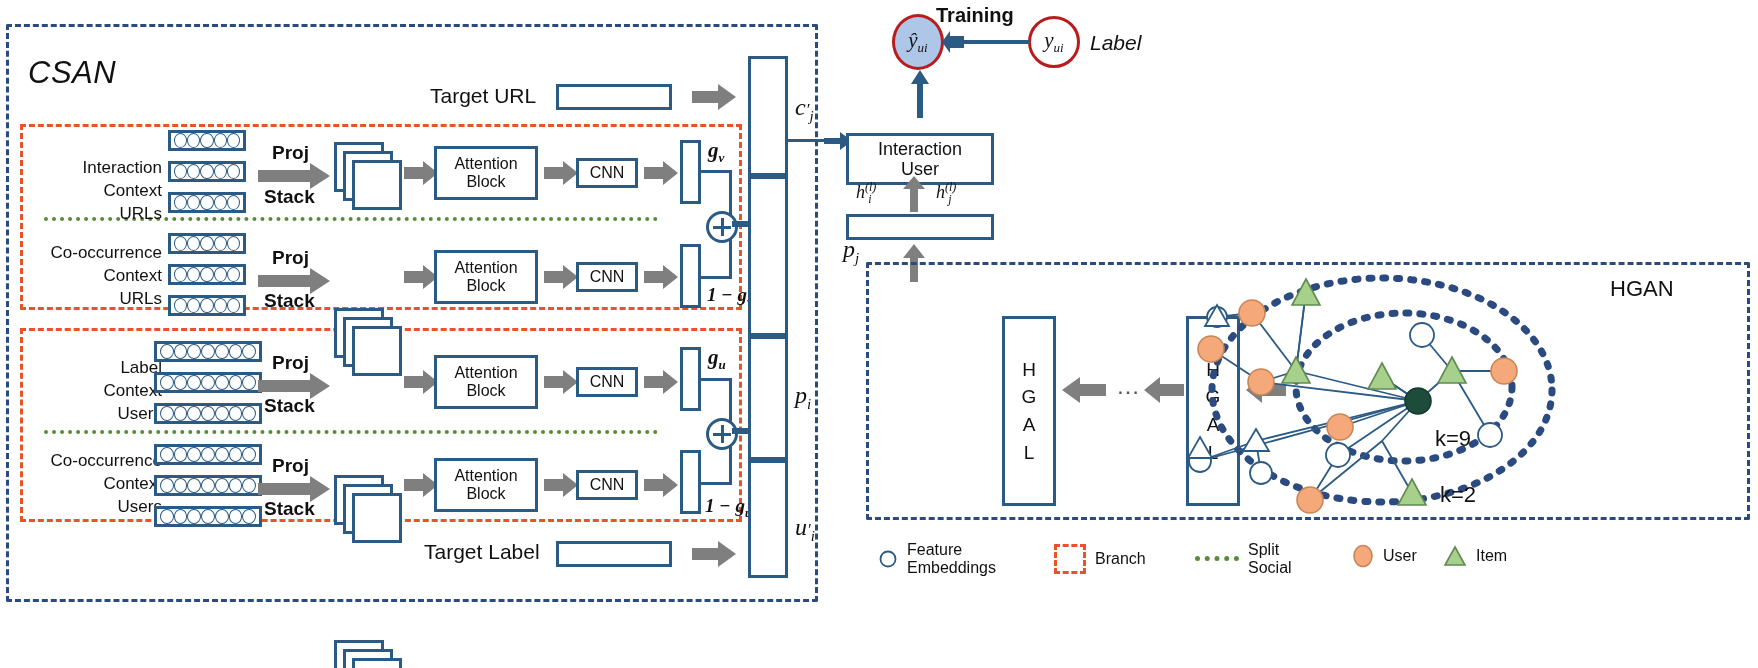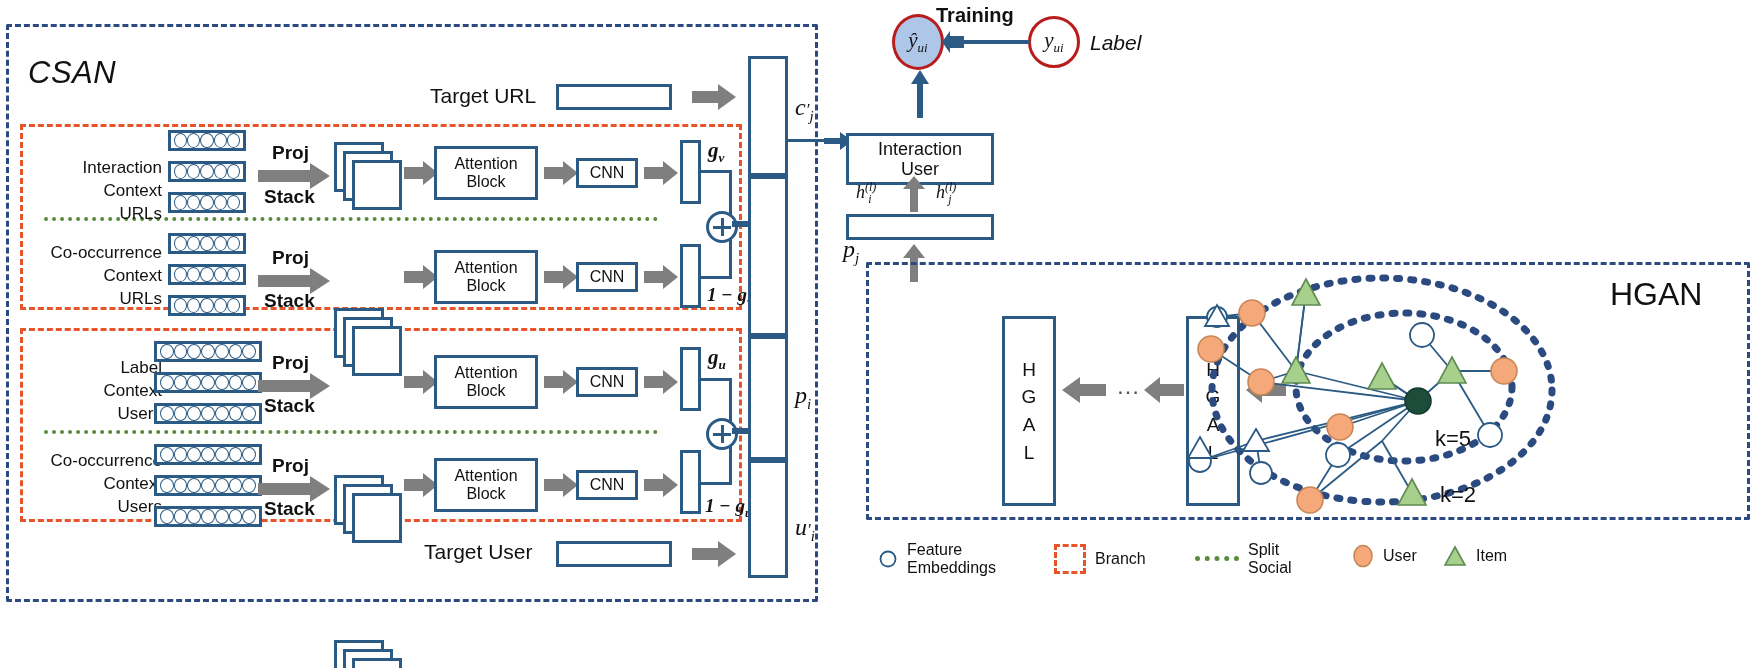--- a/index.html
+++ b/index.html
@@ -331,21 +331,21 @@
     <span>1 − g</span><sub style="font-size:12px;">u</sub>
   </div>
   <div class="abs ln" style="left:701px;top:482px;width:31px;height:3px;"></div>
   <div class="abs ln" style="left:729px;top:430px;width:3px;height:54px;"></div>
 
   <div class="oplus" style="left:706px;top:418px;width:26px;height:26px;"></div>
   <svg class="ga" style="left:732px;top:422px;" width="30" height="18" viewBox="0 0 30 18">
     <polygon points="0,6 18,6 18,0 30,9 18,18 18,12 0,12" fill="#2b5b84"></polygon>
   </svg>
 
-  <div class="abs txt" style="left:424px;top:540px;font-size:21px;">Target User</div>
+  <div class="abs txt" style="left:424px;top:540px;font-size:21px;">Target Label</div>
   <div class="abs bbox" style="left:556px;top:541px;width:116px;height:26px;"></div>
   <svg class="ga" style="left:692px;top:541px;" width="44" height="26" viewBox="0 0 44 26">
     <polygon points="0,7 26,7 26,0 44,13 26,26 26,19 0,19" fill="#7f7f7f"></polygon>
   </svg>
 
   <div class="abs seg" style="left:748px;top:56px;width:40px;height:120px;"></div>
   <div class="abs seg" style="left:748px;top:176px;width:40px;height:160px;"></div>
   <div class="abs seg" style="left:748px;top:336px;width:40px;height:124px;"></div>
   <div class="abs seg" style="left:748px;top:460px;width:40px;height:118px;"></div>
 
@@ -405,21 +405,21 @@
   </svg>
 
   <div class="abs bbox" style="left:846px;top:214px;width:148px;height:26px;"></div>
 
   <svg class="ga" style="left:903px;top:244px;" width="22" height="38" viewBox="0 0 22 38">
     <polygon points="7,38 7,14 0,14 11,0 22,14 15,14 15,38" fill="#7f7f7f"></polygon>
   </svg>
   <div class="abs ln" style="left:869px;top:282px;width:3px;height:300px;background:transparent;"></div>
 
   <div class="abs panel-hgan"></div>
-  <div class="abs txt" style="left:1610px;top:276px;font-size:32px;">HGAN</div>
+  <div class="abs txt" style="left:1610px;top:276px;font-size:22px;">HGAN</div>
 
   <div class="abs hgal" style="left:1002px;top:316px;width:54px;height:190px;">
     <span>H</span>
     <span>G</span>
     <span>A</span>
     <span>L</span>
   </div>
   <div class="abs hgal" style="left:1186px;top:316px;width:54px;height:190px;">
     <span>H</span>
     <span>G</span>
@@ -499,21 +499,21 @@
       <polygon points="146,14 160,40 132,40"></polygon>
       <polygon points="136,92 150,118 122,118"></polygon>
       <polygon points="222,98 236,124 208,124"></polygon>
       <polygon points="292,92 306,118 278,118"></polygon>
       <polygon points="252,214 266,240 238,240"></polygon>
     </g>
 
     <circle cx="258" cy="136" r="13" fill="#1d4d3a" stroke="#143a2b" stroke-width="1.6"></circle>
   </svg>
 
-  <div class="abs txt" style="left:1435px;top:426px;font-size:22px;">k=5</div>
+  <div class="abs txt" style="left:1435px;top:426px;font-size:22px;">k=9</div>
   <div class="abs txt" style="left:1440px;top:482px;font-size:22px;">k=2</div>
 
   <div class="legend-item" style="left:878px;top:541px;">
     <svg width="20" height="20" viewBox="0 0 20 20">
       <circle cx="10" cy="10" r="7.5" fill="#fff" stroke="#2b5b84" stroke-width="1.8"></circle>
     </svg>
     <div class="legend-text">
       <div>Feature</div>
       <div>Embeddings</div>
     </div>

